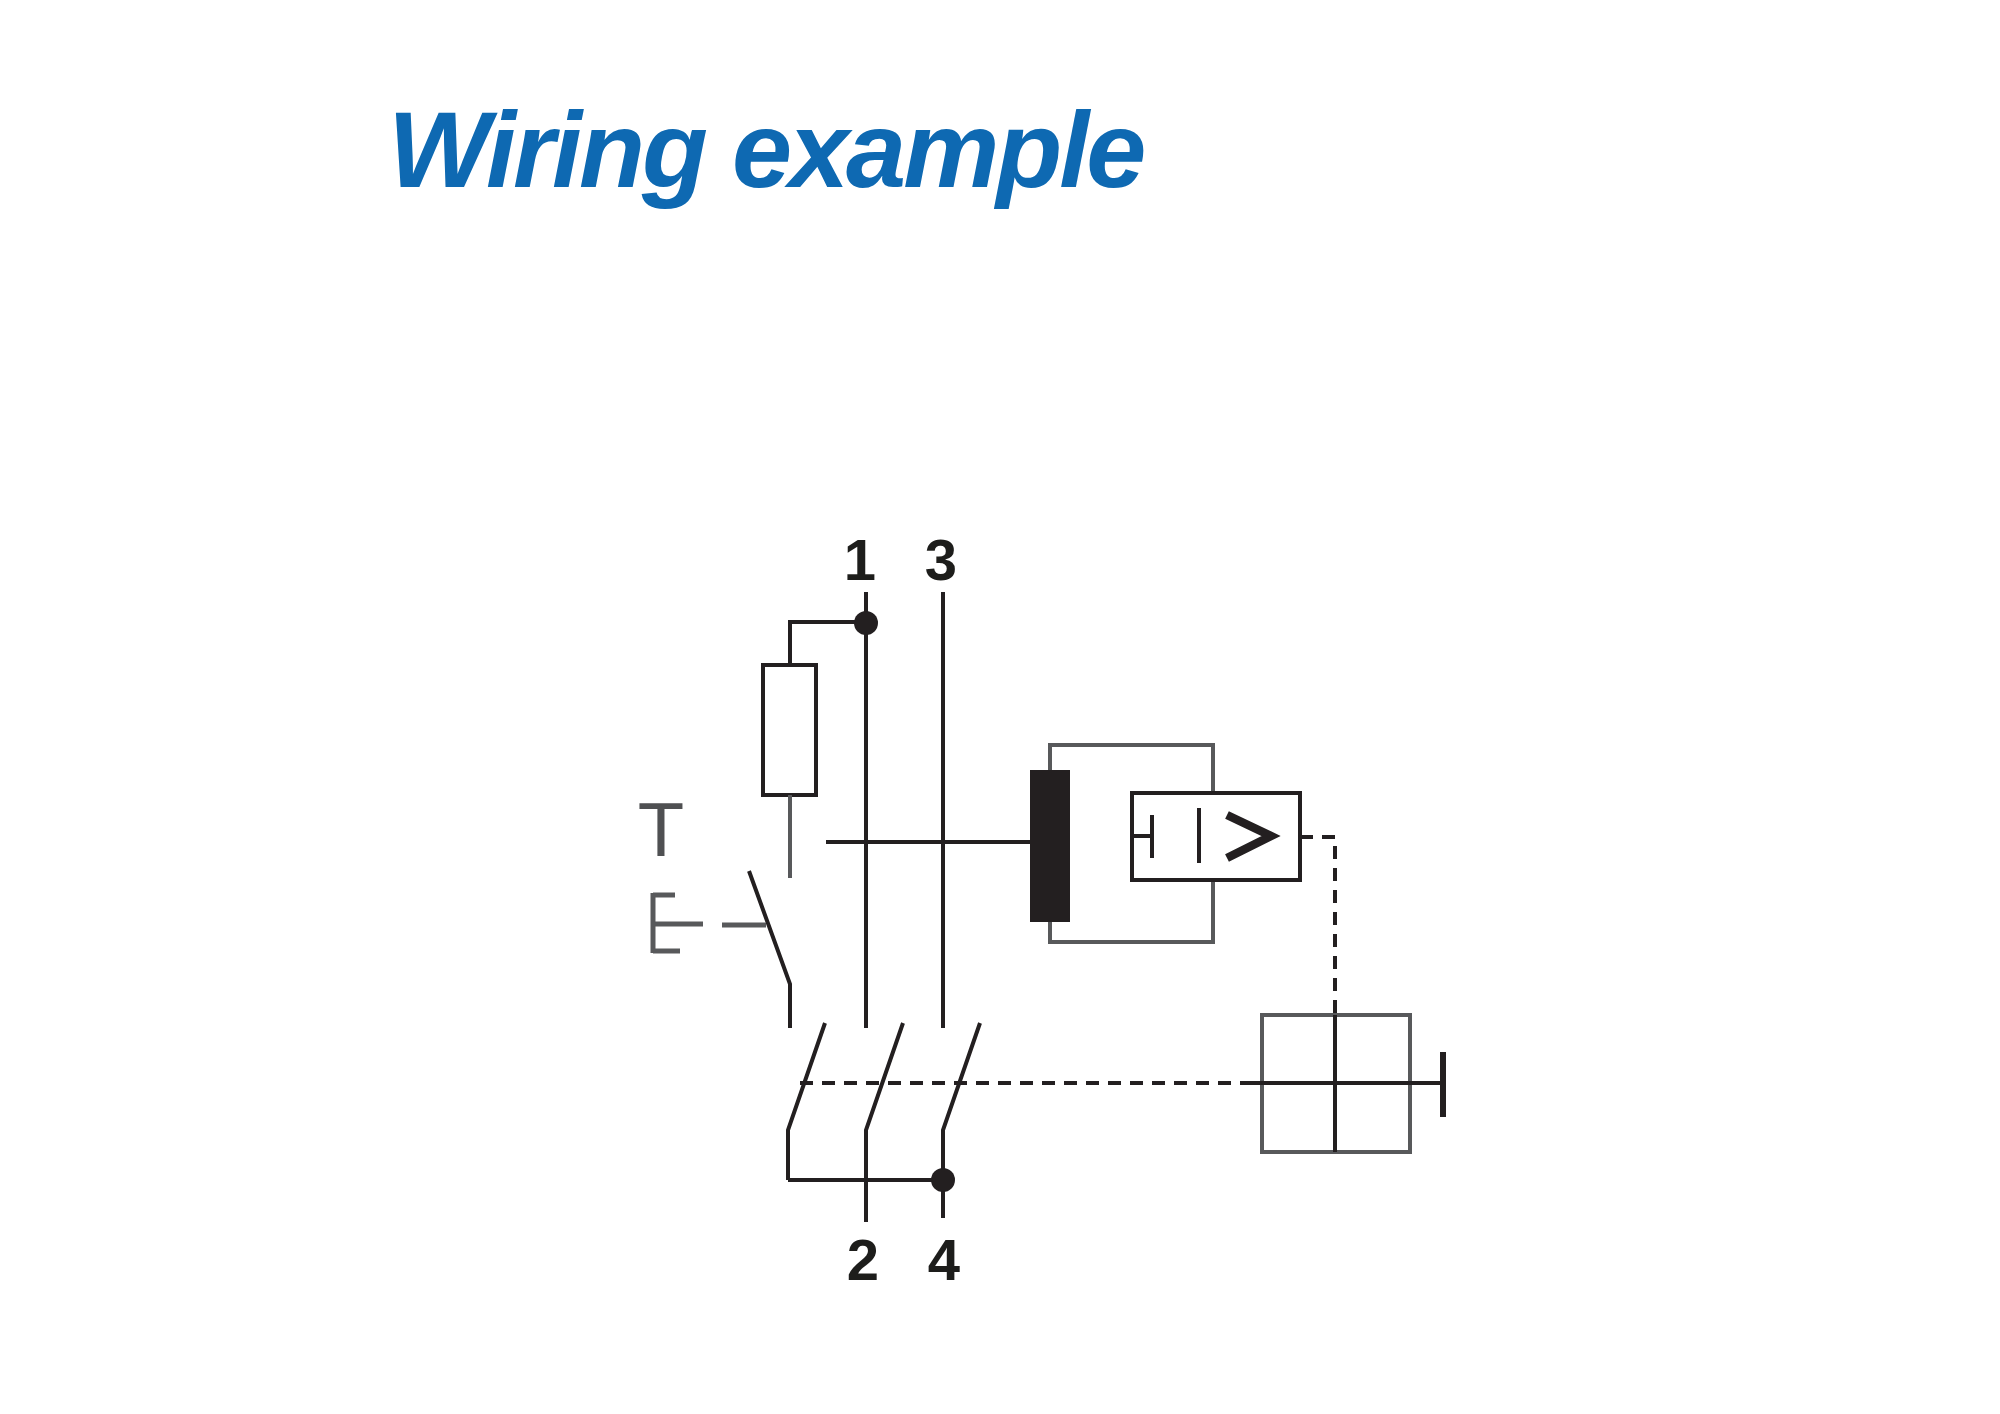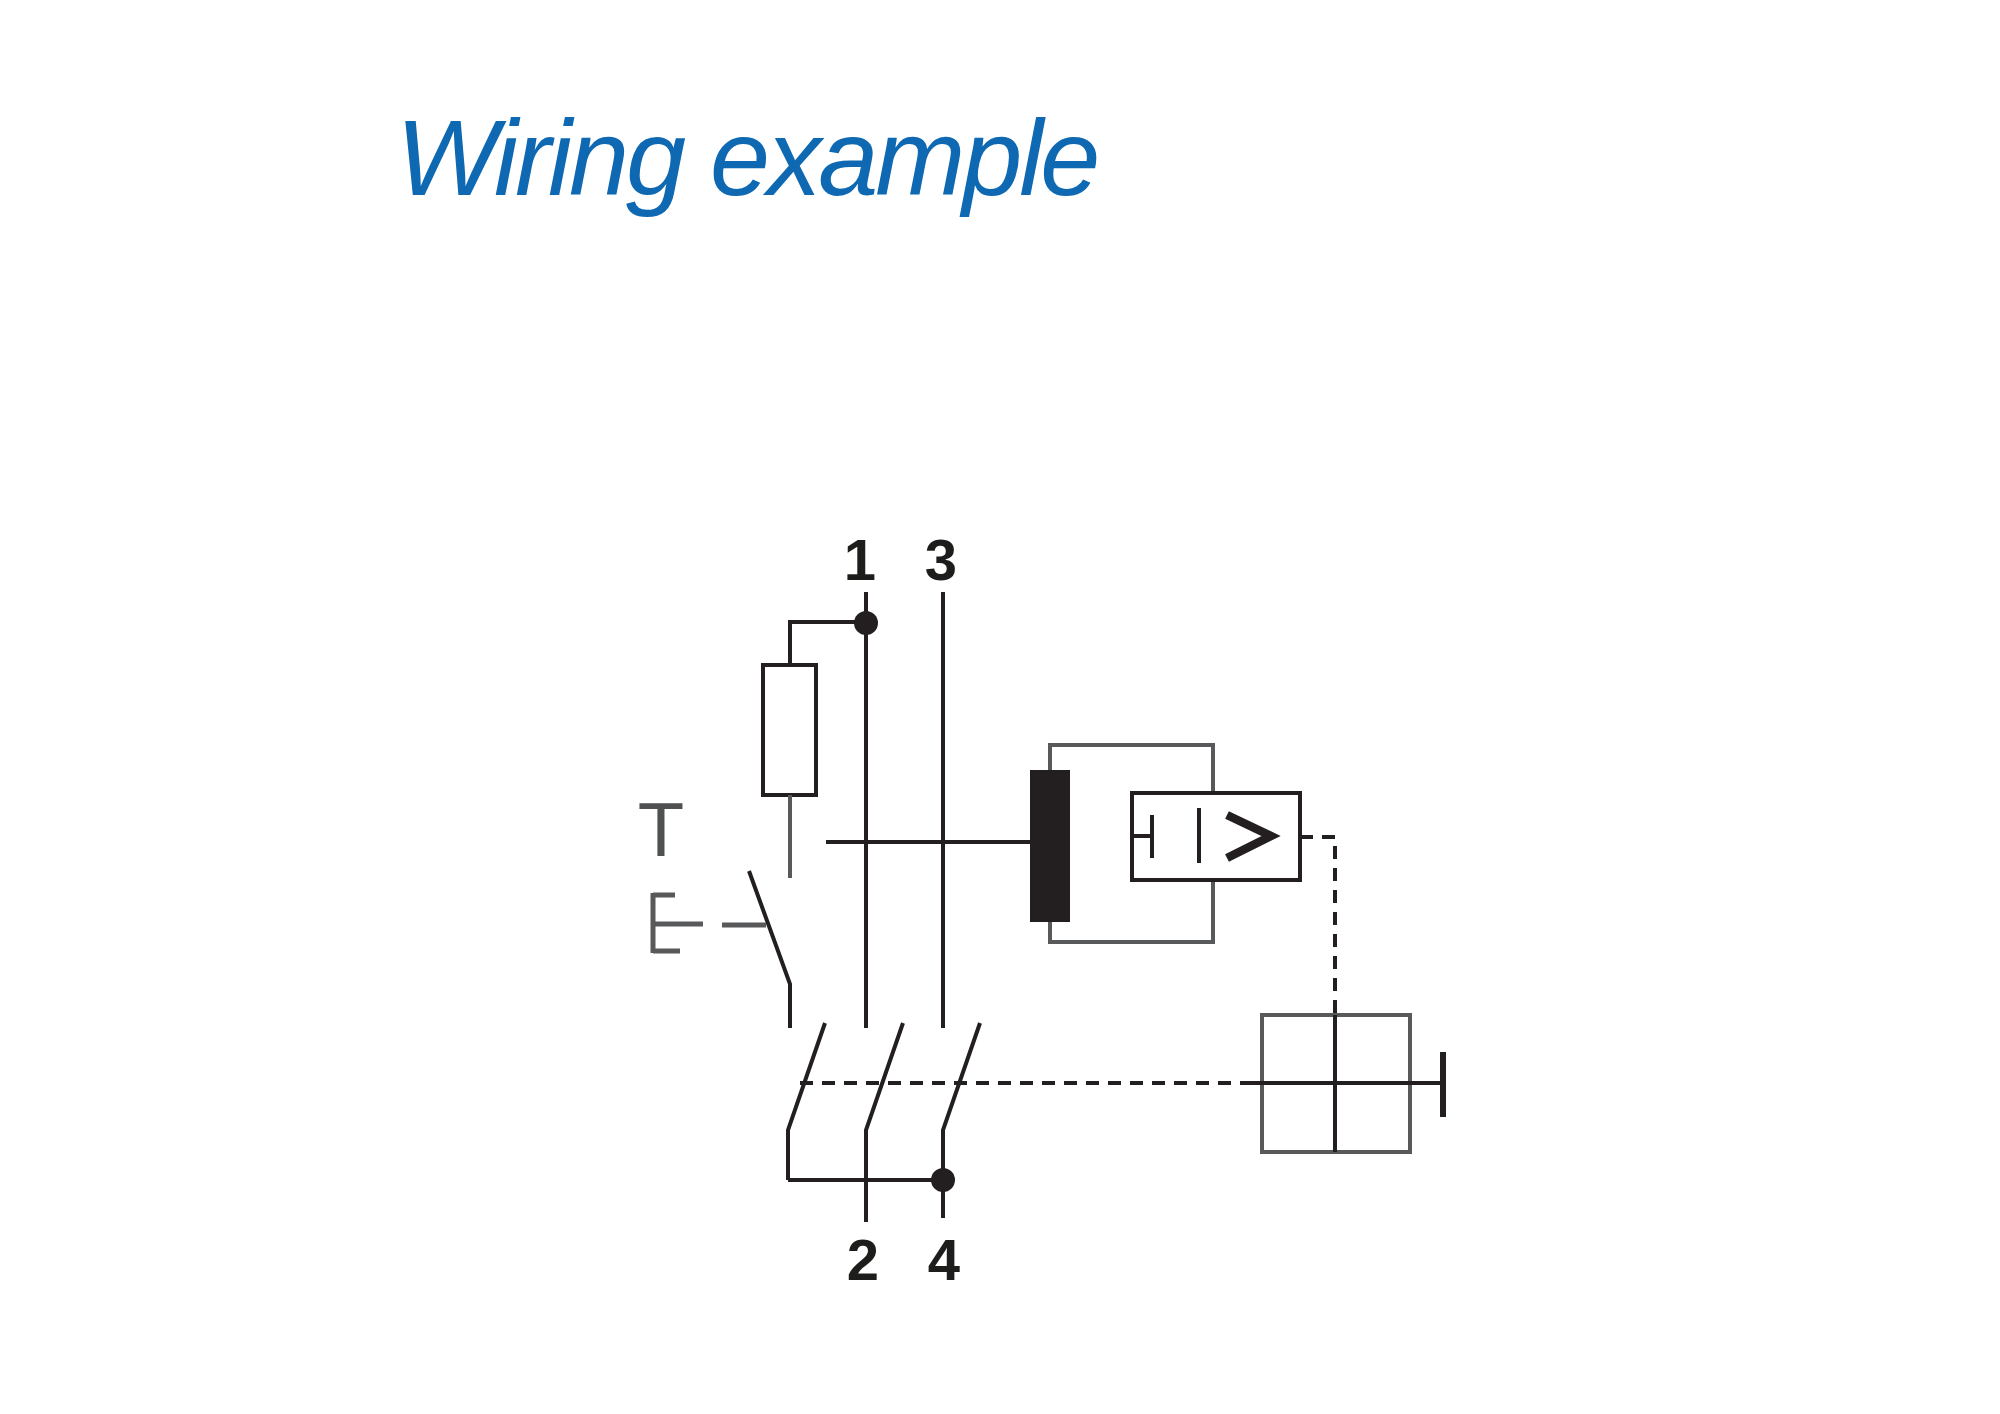--- a/index.html
+++ b/index.html
@@ -6,24 +6,24 @@
   .page{
     position:relative;
     width:2000px;height:1414px;
     background:#ffffff;
     overflow:hidden;
     font-family:"Liberation Sans",sans-serif;
   }
   .title{
     position:absolute;
     left:388px;top:96px;
-    margin:8px;
+    margin:0;
     font-family:"Liberation Sans",sans-serif;
     font-style:italic;
-    font-weight:400;
+    font-weight:700;
     font-size:108px;
     line-height:1;
     letter-spacing:-3px;
     color:#0e69b2;
     text-align:right;
   }
   svg.diagram{position:absolute;left:0;top:0;width:2000px;height:1414px;}
   .k{stroke:#231f20;stroke-width:4;fill:none;}
   .k6{stroke:#231f20;stroke-width:6;fill:none;}
   .kthick{stroke:#231f20;stroke-width:8.5;fill:none;stroke-linejoin:miter;}

